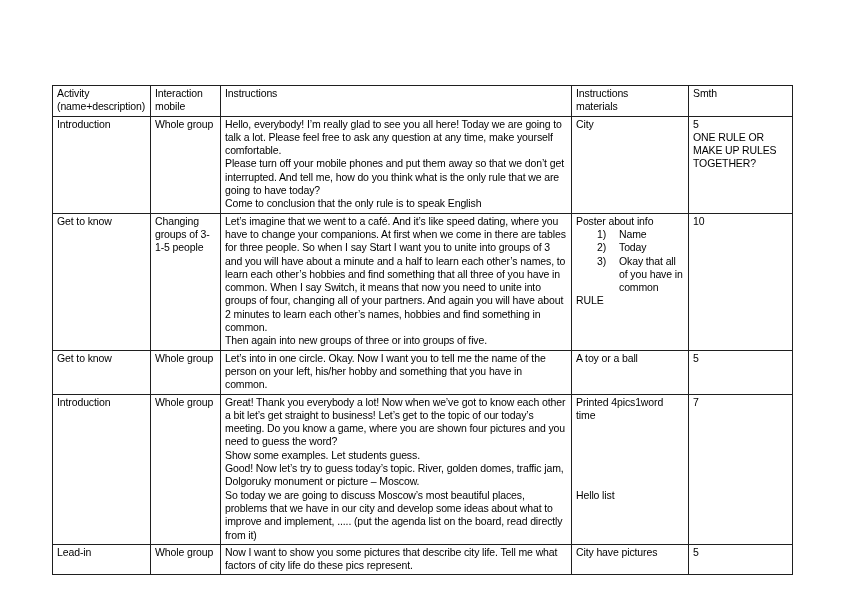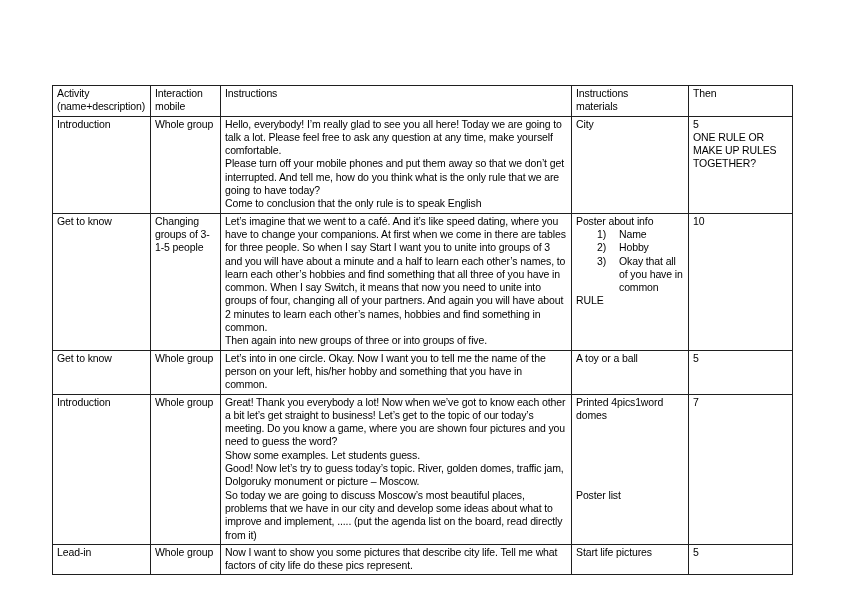--- a/index.html
+++ b/index.html
@@ -63,21 +63,21 @@
 
     <tbody>
         <tr style="height:28px">
       <th class="pre">Activity
 (name+description)</th>
       <th class="pre">Interaction
 mobile</th>
       <th class="pre">Instructions</th>
       <th class="pre">Instructions
 materials</th>
-      <th class="pre">Then</th>
+      <th class="pre">Smth</th>
     </tr>
 
     <tr style="height:94px">
       <td class="pre">Introduction</td>
       <td class="pre">Whole group</td>
       <td class="pre">Hello, everybody! I’m really glad to see you all here! Today we are going to talk a lot. Please feel free to ask any question at any time, make yourself comfortable.
 Please turn off your mobile phones and put them away so that we don’t get interrupted. And tell me, how do you think what is the only rule that we are going to have today?
 Come to conclusion that the only rule is to speak English</td>
       <td class="pre">City</td>
       <td class="pre">5
@@ -91,21 +91,21 @@
 Then again into new groups of three or into groups of five.</td>
       <td>
         <div>Poster about info</div>
         <div class="num-list">
           <div class="li">
             <span class="marker">1)</span>
             <span class="li-text">Name</span>
           </div>
           <div class="li">
             <span class="marker">2)</span>
-            <span class="li-text">Hobby</span>
+            <span class="li-text">Today</span>
           </div>
           <div class="li">
             <span class="marker">3)</span>
             <span class="li-text">Okay that all of you have in common</span>
           </div>
         </div>
         <div>RULE</div>
       </td>
       <td class="pre">10</td>
     </tr>
@@ -119,28 +119,28 @@
     </tr>
 
     <tr style="height:135px">
       <td class="pre">Introduction</td>
       <td class="pre">Whole group</td>
       <td class="pre">Great! Thank you everybody a lot! Now when we’ve got to know each other a bit let’s get straight to business! Let’s get to the topic of our today’s meeting. Do you know a game, where you are shown four pictures and you need to guess the word?
 Show some examples. Let students guess.
 Good! Now let’s try to guess today’s topic. River, golden domes, traffic jam, Dolgoruky monument or picture – Moscow.
 So today we are going to discuss Moscow’s most beautiful places, problems that we have in our city and develop some ideas about what to improve and implement, ..... (put the agenda list on the board, read directly from it)</td>
       <td>
-        <div>Printed 4pics1word domes</div>
-        <div class="agenda-gap">Poster list</div>
+        <div>Printed 4pics1word time</div>
+        <div class="agenda-gap">Hello list</div>
       </td>
       <td class="pre">7</td>
     </tr>
 
     <tr style="height:29px">
       <td class="pre">Lead-in</td>
       <td class="pre">Whole group</td>
       <td class="pre">Now I want to show you some pictures that describe city life. Tell me what factors of city life do these pics represent.</td>
-      <td class="pre">Start life pictures</td>
+      <td class="pre">City have pictures</td>
       <td class="pre">5</td>
     </tr>
   </tbody>
     </table>
 </div>
 
 </body></html>

